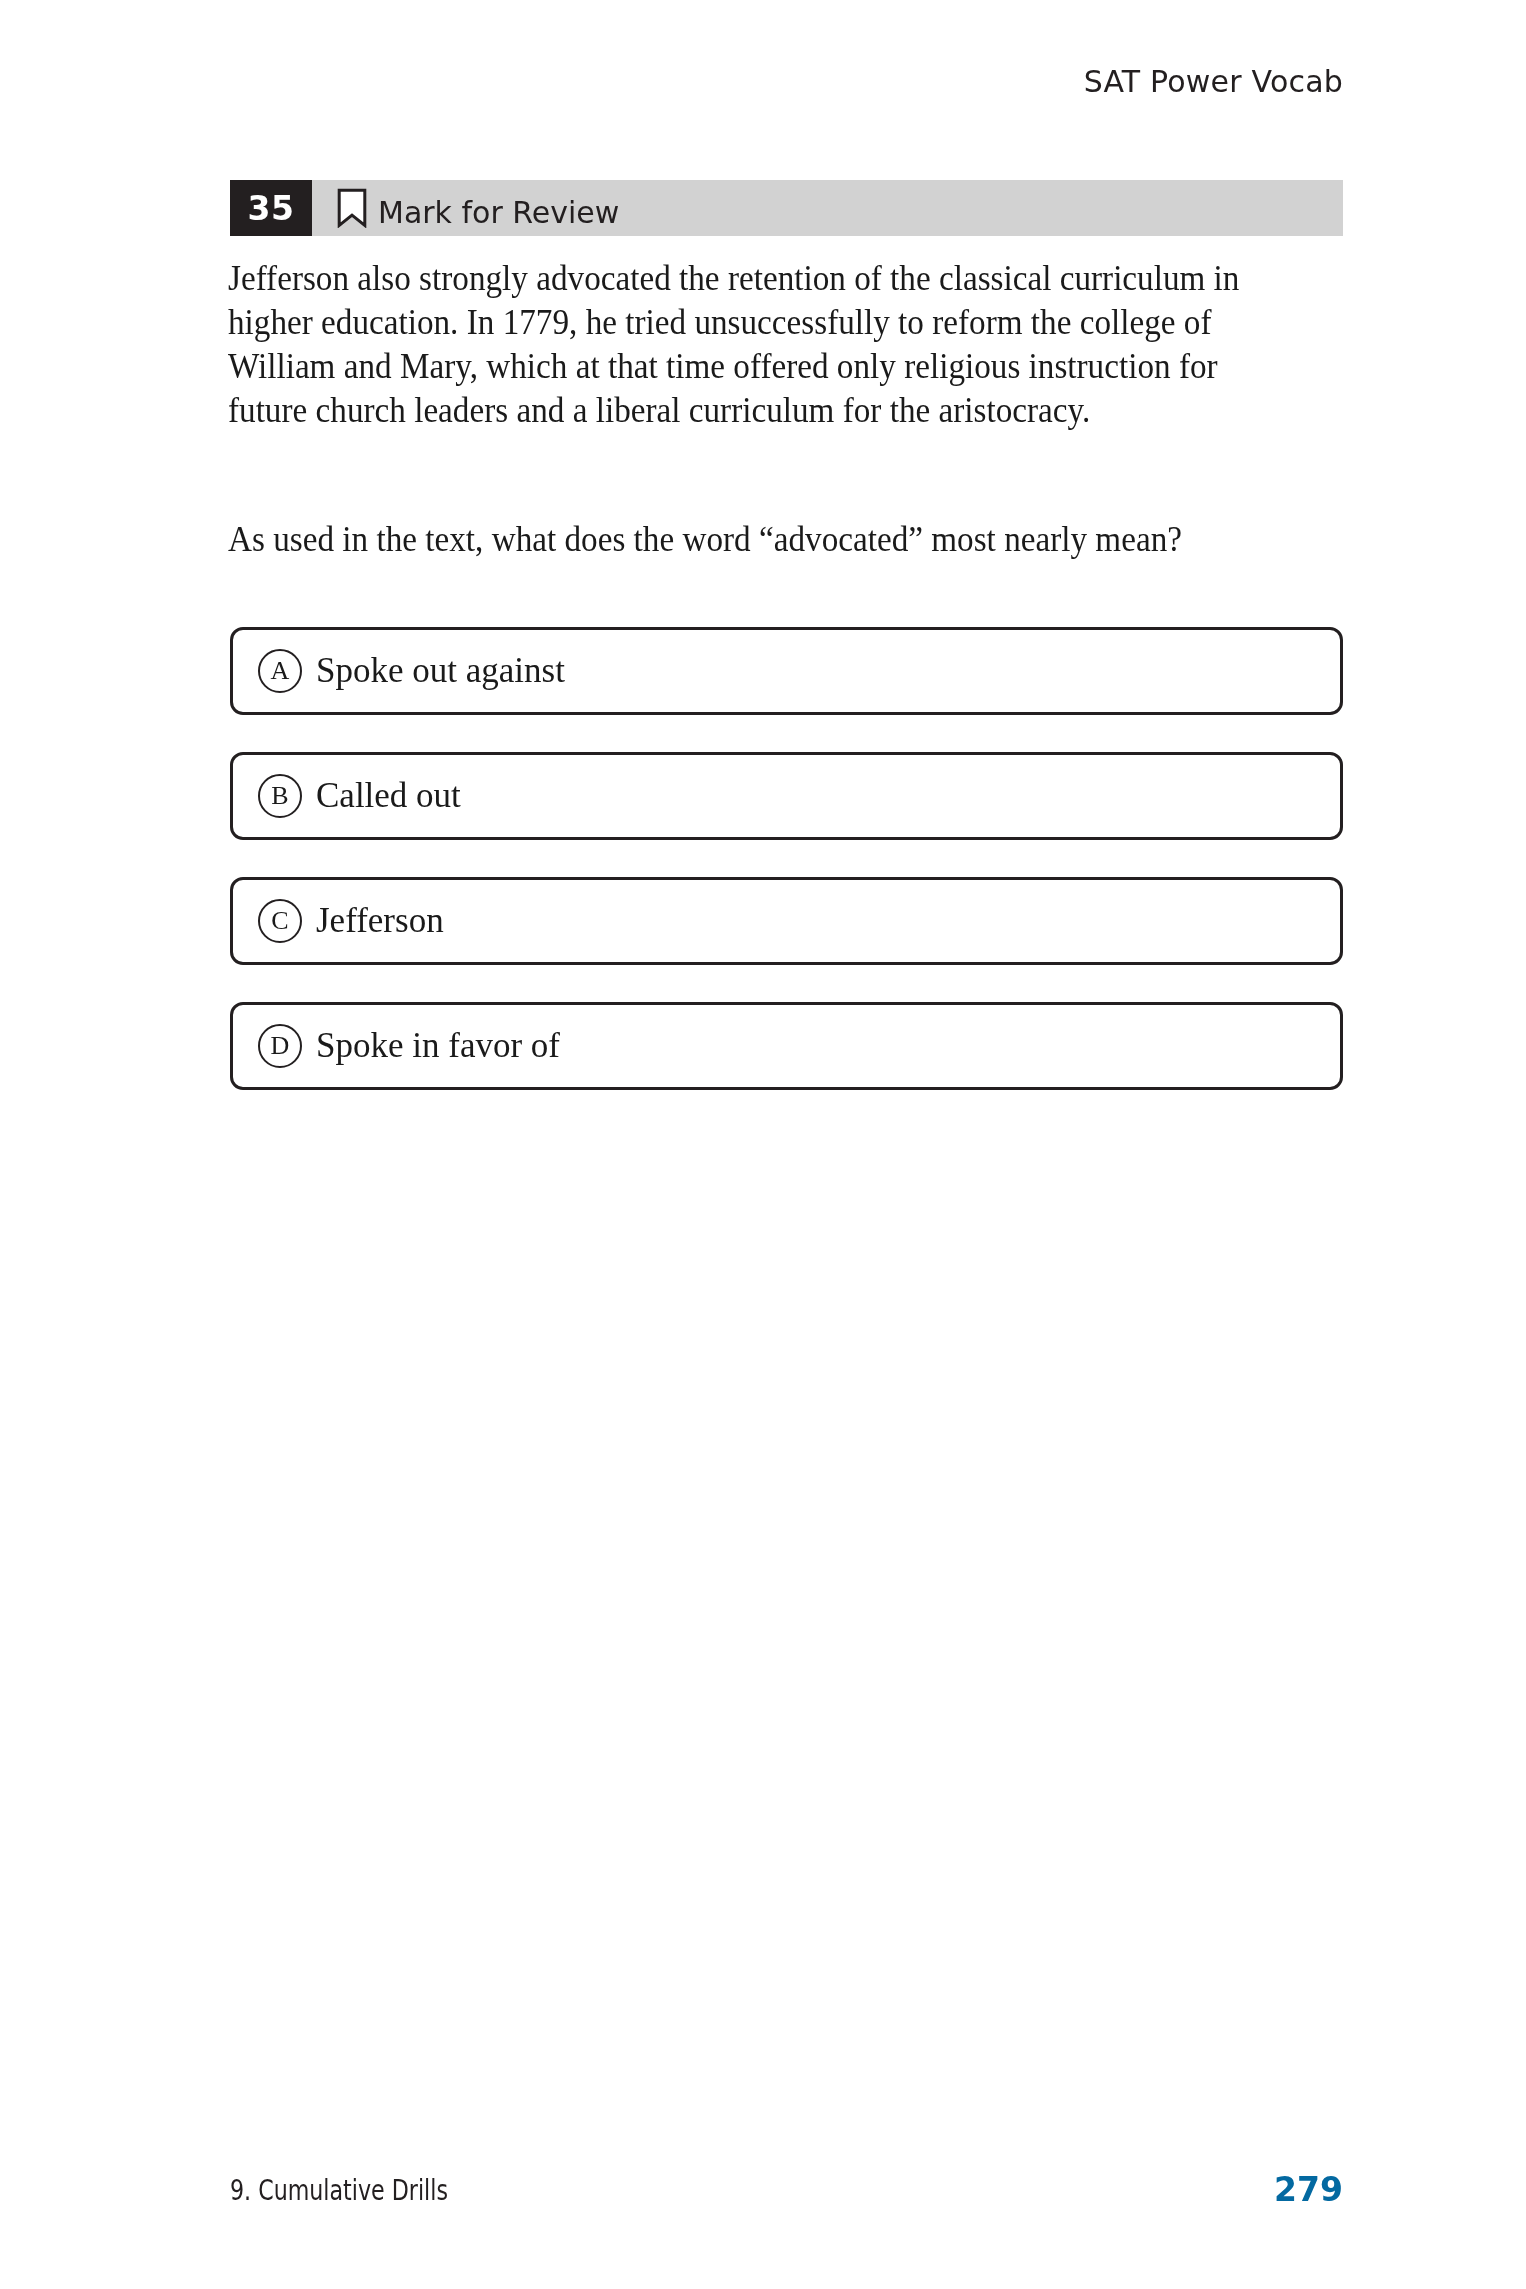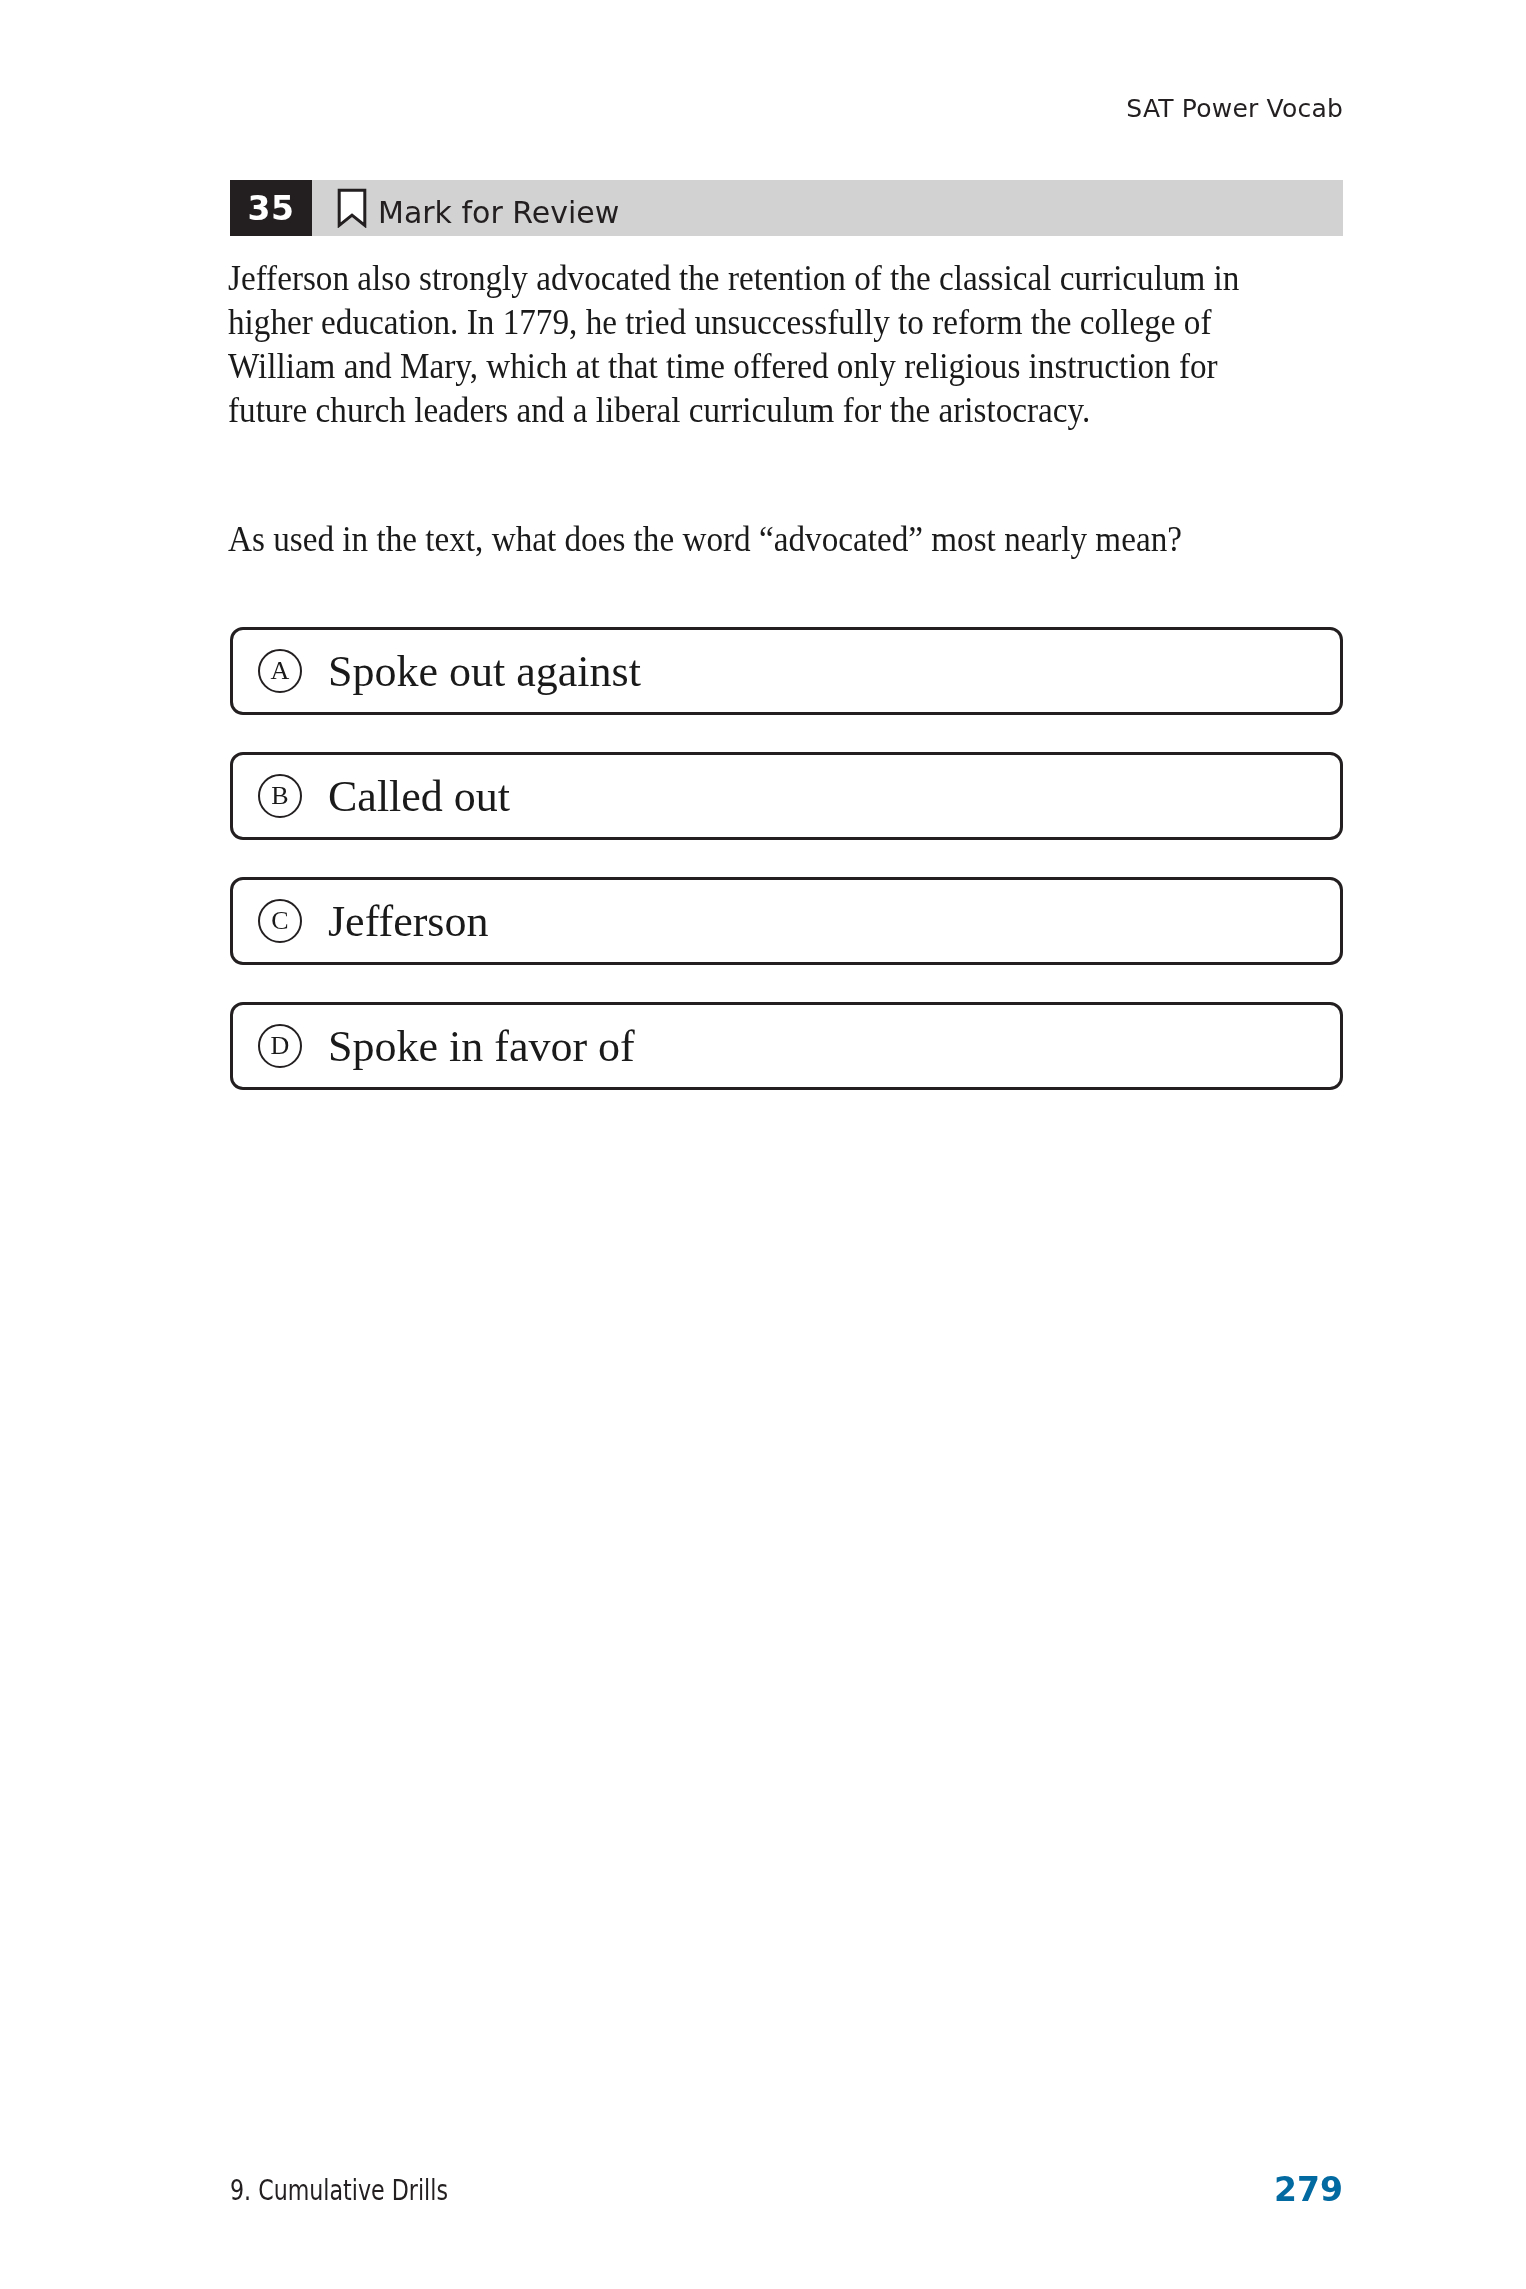--- a/index.html
+++ b/index.html
@@ -13,24 +13,24 @@
     height: 2289px;
     background: #ffffff;
     font-family: "Liberation Serif", serif;
     color: #1a1a1a;
     overflow: hidden;
   }
 
   
   #running-head {
     position: absolute;
-    top: 94px;
+    top: 64px;
     right: 183px;
     font-family: "DejaVu Sans", sans-serif;
-    font-size: 25px;
+    font-size: 30px;
     letter-spacing: 0.2px;
     color: #231f20;
     white-space: nowrap;
   }
 
   
   #question-bar {
     position: absolute;
     left: 230px;
     top: 180px;
@@ -116,23 +116,23 @@
     border-radius: 50%;
     display: flex;
     align-items: center;
     justify-content: center;
     font-family: "Liberation Serif", serif;
     font-size: 26px;
     color: #1a1a1a;
     line-height: 1;
   }
   .choice-text {
-    margin-left: 26px;
-    font-family: "Liberation Serif", serif;
-    font-size: 44px;
+    margin-left: 14px;
+    font-family: "Liberation Serif", serif;
+    font-size: 35px;
     color: #1a1a1a;
     white-space: nowrap;
   }
 
   
   #footer-section {
     position: absolute;
     left: 230px;
     top: 2174px;
     font-family: "DejaVu Sans Condensed", "DejaVu Sans", sans-serif;

